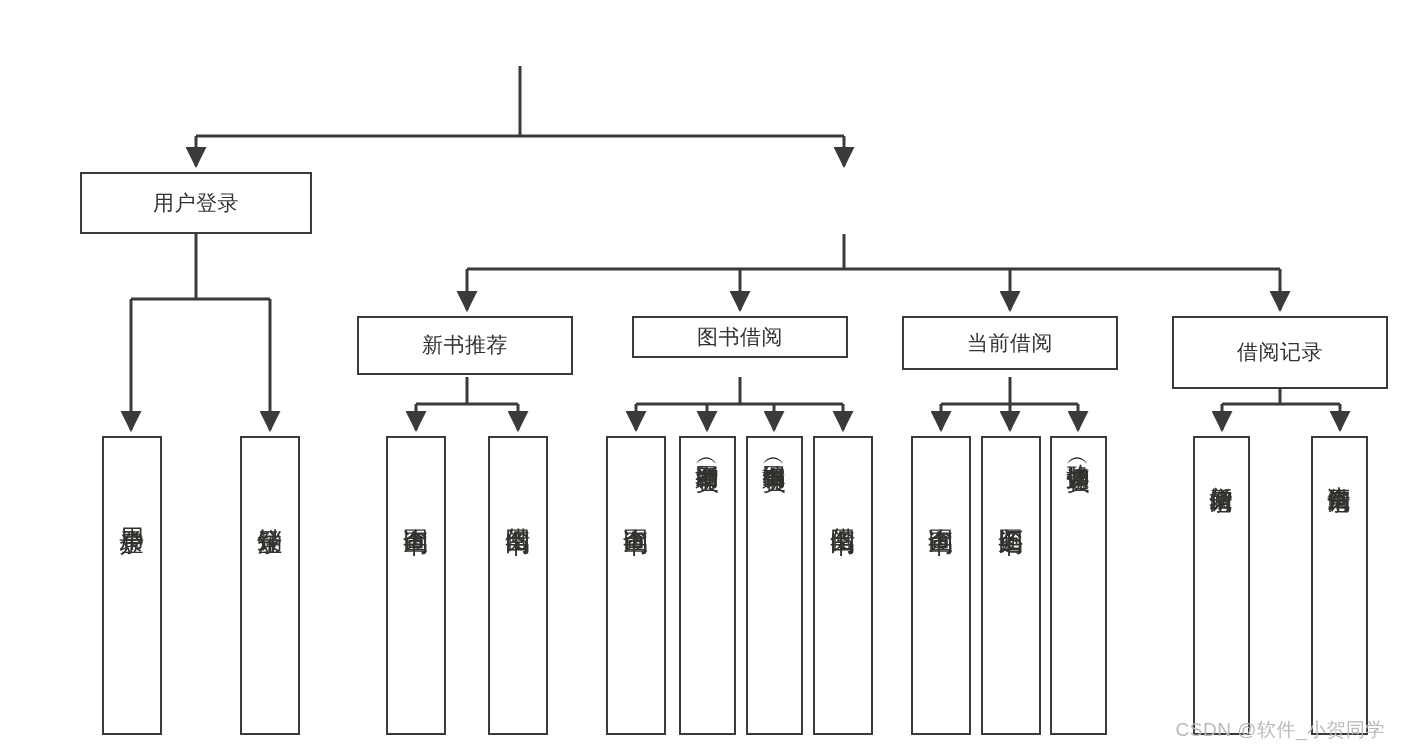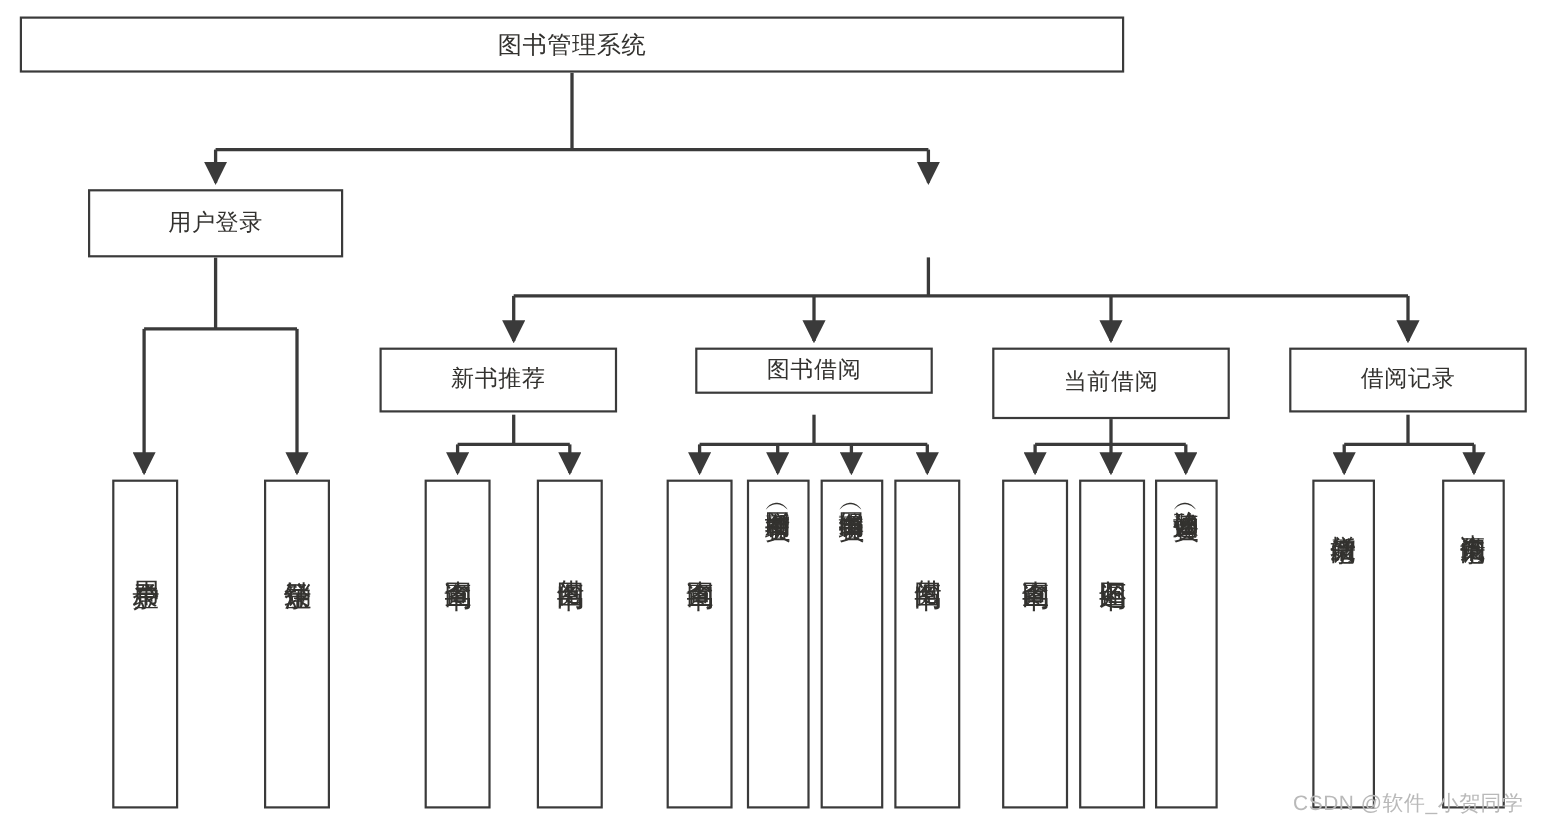--- a/index.html
+++ b/index.html
@@ -123,38 +123,35 @@
       <path d="M 1010 404 L 1010 430" marker-end="url(#arrow)"></path>
       <path d="M 1078 404 L 1078 430" marker-end="url(#arrow)"></path>
 
       <path d="M 1280 377 L 1280 404"></path>
       <path d="M 1222 404 L 1340 404"></path>
       <path d="M 1222 404 L 1222 430" marker-end="url(#arrow)"></path>
       <path d="M 1340 404 L 1340 430" marker-end="url(#arrow)"></path>
     </g>
   </svg>
 
-  <div class="node h root" style="left:18px; top:15px; width:1004px; height:51px;">
-    <span class="label">图书管理系统</span>
-  </div>
 
   <div class="node h" style="left:80px; top:172px; width:232px; height:62px;">
     <span class="label">用户登录</span>
   </div>
 
-  <div class="node h" style="left:345px; top:316px; width:216px; height:59px;">
+  <div class="node h" style="left:357px; top:316px; width:216px; height:59px;">
     <span class="label">新书推荐</span>
   </div>
   <div class="node h" style="left:632px; top:316px; width:216px; height:42px;">
     <span class="label">图书借阅</span>
   </div>
-  <div class="node h" style="left:902px; top:316px; width:216px; height:65px;">
+  <div class="node h" style="left:902px; top:316px; width:216px; height:54px;">
     <span class="label">当前借阅</span>
   </div>
-  <div class="node h" style="left:1172px; top:316px; width:216px; height:59px;">
+  <div class="node h" style="left:1172px; top:316px; width:216px; height:73px;">
     <span class="label">借阅记录</span>
   </div>
 
   <div class="node v" style="left:102px; top:436px; width:60px; height:299px; padding-top:70px;">
     <span class="label">用户登录</span>
   </div>
   <div class="node v" style="left:240px; top:436px; width:60px; height:299px; padding-top:70px;">
     <span class="label">注销登录</span>
   </div>
 

